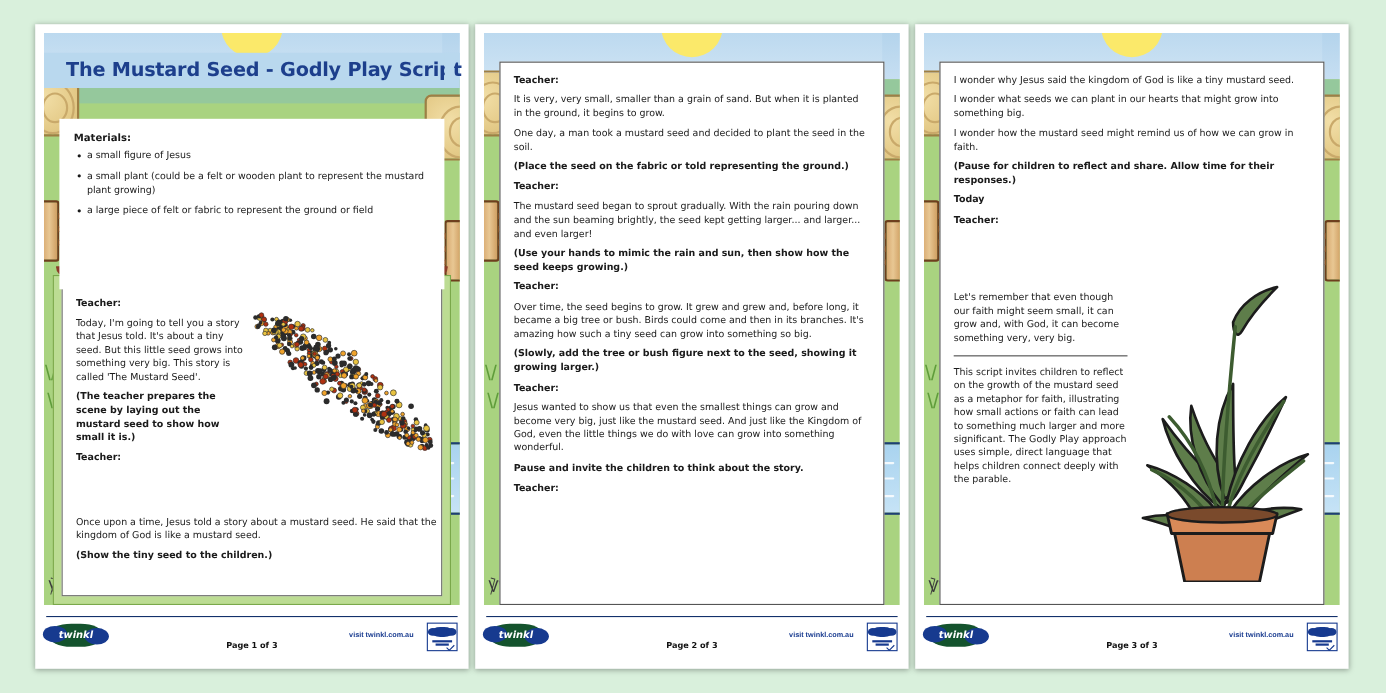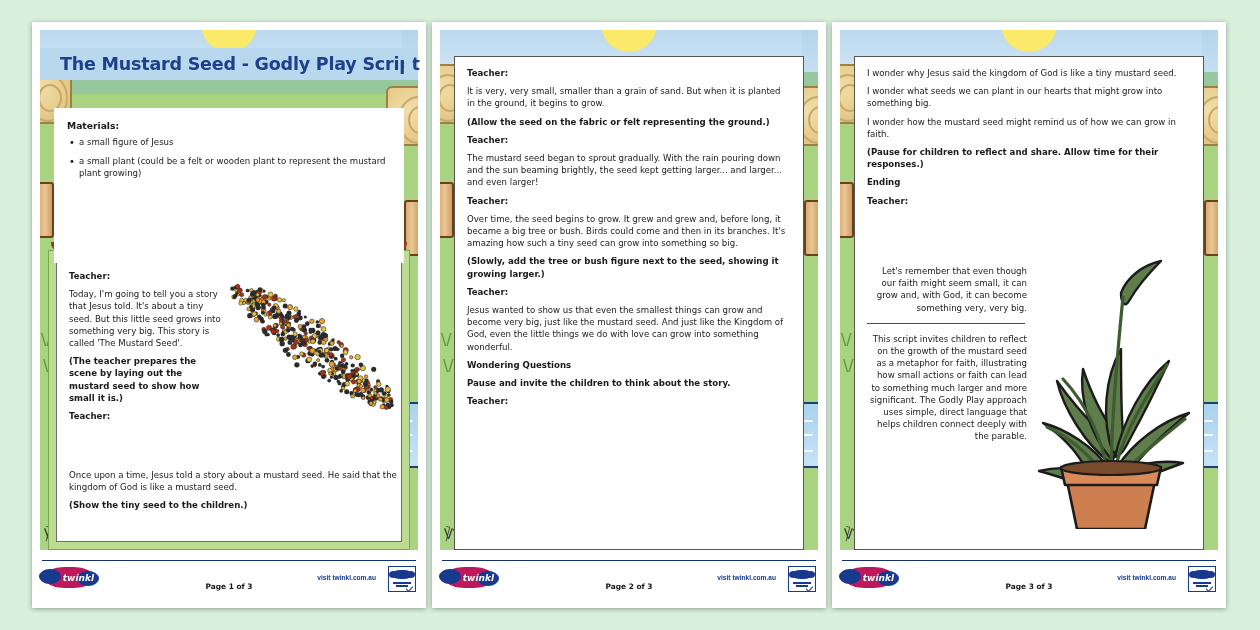--- a/index.html
+++ b/index.html
@@ -228,23 +228,23 @@
   .footer {
     position: absolute;
     left: 10px; right: 10px; bottom: 14px;
     height: 34px;
     border-top: 1.4px solid #13306b;
     display: flex; align-items: center;
   }
   .twinkl-logo {
     position: relative;
     width: 50px; height: 21px;
-    background: #be185d;
+    background: #14532d;
     border-radius: 50% / 60%;
-    display: flex; align-items: center; justify-content: flex-end;
+    display: flex; align-items: center; justify-content: center;
     margin-left: 2px;
   }
   .twinkl-logo::before, .twinkl-logo::after {
     content: ""; position: absolute;
     background: #173a8f; border-radius: 50%;
   }
   .twinkl-logo::before { width: 22px; height: 15px; left: -5px; top: 2px; }
   .twinkl-logo::after  { width: 22px; height: 15px; right: -5px; top: 4px; }
   .twinkl-logo span {
     position: relative; z-index: 2;
@@ -345,20 +345,21 @@
       <div class="flag"></div>
       <span class="title-text">The Mustard Seed - Godly Play Script</span>
     </div>
 
     <div class="card" style="left:22px; top:60px; width:350px; height:155px;margin-top:26px;">
       <div class="body-txt" style="padding:11px 13px;">
         <h4>Materials:</h4>
         <ul class="materials">
           <li>a small figure of Jesus</li>
           <li>a small plant (could be a felt or wooden plant to represent the mustard plant growing)</li>
+          <li>a large piece of felt or fabric to represent the ground or field</li>
         </ul>
       </div>
     </div>
 
     <div class="card-green" style="left:16px; top:228px; width:362px; height:300px;">
       <div class="card-inner">
         <div class="body-txt" style="position:absolute; left:12px; top:11px; width:152px;">
           <p class="b">Teacher:</p>
           <p>Today, I'm going to tell you a story that Jesus told. It's about a tiny seed. But this little seed grows into something very big. This story is called 'The Mustard Seed'.</p>
           <p class="b">(The teacher prepares the scene by laying out the mustard seed to show how small it is.)</p>
@@ -850,29 +851,30 @@
         <i class="ripple w1"></i>
           <i class="ripple w2"></i>
           <i class="ripple w3"></i>
       </div>
     </div>
 
     <div class="card outlined" style="left:22px; top:34px; width:350px; height:494px;">
       <div class="body-txt" style="padding:10px 12px;">
         <p class="b">Teacher:</p>
         <p>It is very, very small, smaller than a grain of sand. But when it is planted in the ground, it begins to grow.</p>
-        <p class="b">(Allow the seed on the fabric or felt representing the ground.)</p>
+        <p>One day, a man took a mustard seed and decided to plant the seed in the soil.</p>
+        <p class="b">(Place the seed on the fabric or told representing the ground.)</p>
         <p class="b">Teacher:</p>
         <p>The mustard seed began to sprout gradually. With the rain pouring down and the sun beaming brightly, the seed kept getting larger... and larger... and even larger!</p>
+        <p class="b">(Use your hands to mimic the rain and sun, then show how the seed keeps growing.)</p>
         <p class="b">Teacher:</p>
         <p>Over time, the seed begins to grow. It grew and grew and, before long, it became a big tree or bush. Birds could come and then in its branches. It's amazing how such a tiny seed can grow into something so big.</p>
         <p class="b">(Slowly, add the tree or bush figure next to the seed, showing it growing larger.)</p>
         <p class="b">Teacher:</p>
         <p>Jesus wanted to show us that even the smallest things can grow and become very big, just like the mustard seed. And just like the Kingdom of God, even the little things we do with love can grow into something wonderful.</p>
-        <p class="b">Wondering Questions</p>
         <p class="b">Pause and invite the children to think about the story.</p>
         <p class="b">Teacher:</p>
       </div>
     </div>
 
     <div class="footer">
       <div class="twinkl-logo">
         <span>twinkl</span>
       </div>
       <div class="page-num">Page 2 of 3</div>
@@ -917,25 +919,25 @@
       </div>
     </div>
 
     <div class="card outlined" style="left:22px; top:34px; width:350px; height:494px;">
 
       <div class="body-txt" style="padding:10px 12px 0 12px;">
         <p>I wonder why Jesus said the kingdom of God is like a tiny mustard seed.</p>
         <p>I wonder what seeds we can plant in our hearts that might grow into something big.</p>
         <p>I wonder how the mustard seed might remind us of how we can grow in faith.</p>
         <p class="b">(Pause for children to reflect and share. Allow time for their responses.)</p>
-        <p class="b">Ending</p>
+        <p class="b">Today</p>
         <p class="b">Teacher:</p>
       </div>
 
-      <div class="body-txt" style="position:absolute; left:12px; top:208px; width:160px;text-align:right;">
+      <div class="body-txt" style="position:absolute; left:12px; top:208px; width:160px;">
         <p>Let's remember that even though our faith might seem small, it can grow and, with God, it can become something very, very big.</p>
         <div class="divider-rule"></div>
         <p>This script invites children to reflect on the growth of the mustard seed as a metaphor for faith, illustrating how small actions or faith can lead to something much larger and more significant. The Godly Play approach uses simple, direct language that helps children connect deeply with the parable.</p>
       </div>
 
       <svg class="plant-art" style="left:172px; top:200px;" width="168" height="272" viewBox="0 0 168 272">
         <g fill="#5e7d4a" stroke="#1c1c1c" stroke-width="2.4" stroke-linejoin="round">
           <path d="M84 214 C66 188 38 172 16 166 C34 178 48 192 58 210 C66 222 76 222 84 214Z"></path>
           <path d="M84 206 C58 188 36 150 30 124 C44 144 62 164 78 180 C88 190 90 198 84 206Z"></path>
           <path d="M84 202 C62 176 52 140 56 112 C64 136 76 160 88 176 C94 186 92 196 84 202Z"></path>

